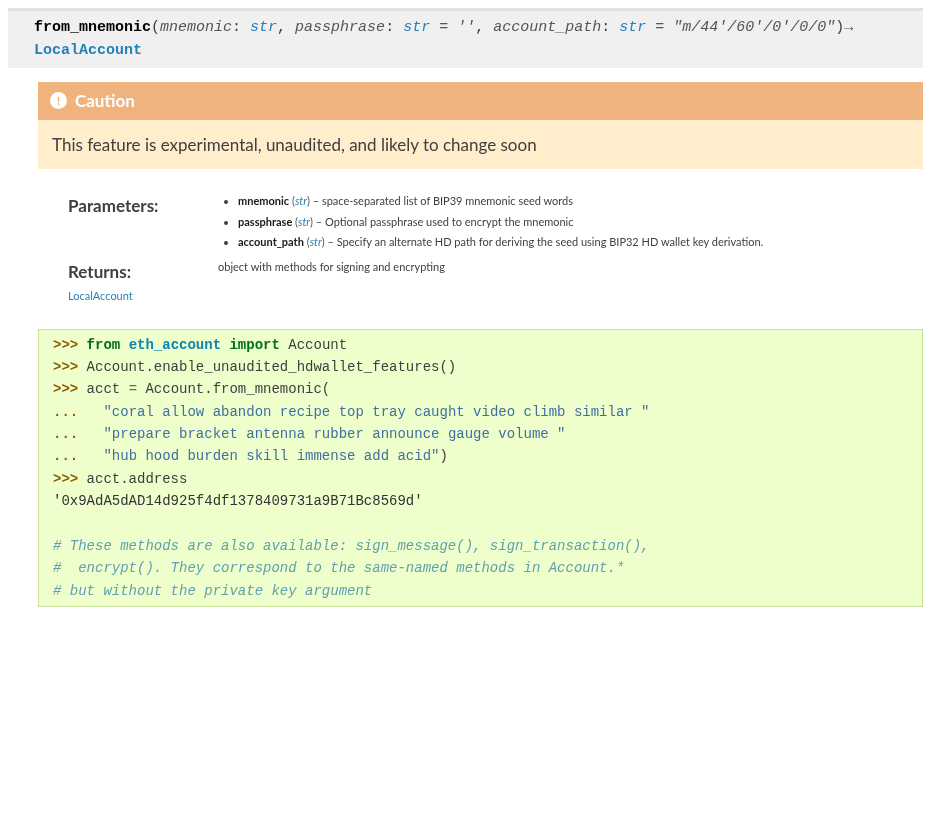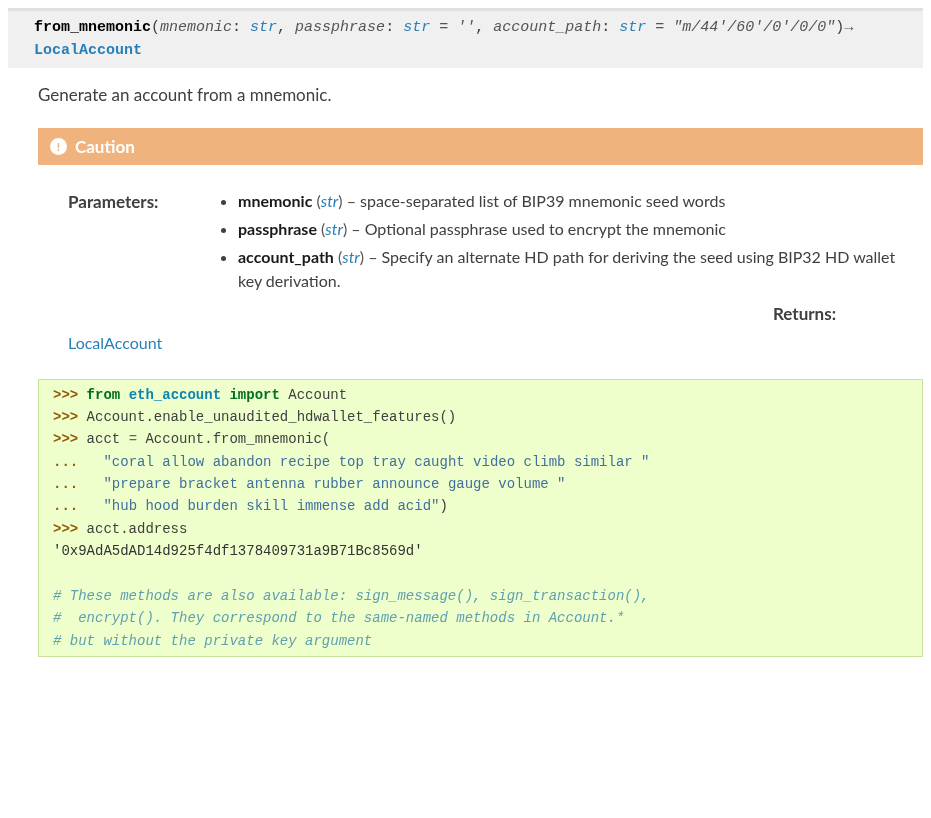--- a/index.html
+++ b/index.html
@@ -59,21 +59,21 @@
   .admonition-body {
     background: #ffedcc;
     padding: 12px 14px;
     color: #404040;
     font-size: 17px;
   }
 
   .field-list { margin: 0 0 24px 30px; }
   .field-row { display: flex; align-items: flex-start; margin-bottom: 4px; justify-content: flex-end; }
   .field-label { width: 150px; font-weight: 700; color: #404040; font-size: 17px; flex: 0 0 auto; }
-  .field-content { flex: 1; font-size: 16px; }
+  .field-content { flex: 1; font-size: 11px; }
   .field-content ul { margin: 0; padding-left: 20px; }
   .field-content li { margin-bottom: 4px; }
   .param-strong { font-weight: 700; color: #1a1a1a; }
   .type-inline { color: #2980B9; font-style: italic; }
   .paren { color: #555; }
   .ret-link2 { color: #2980B9; }
 
   .codeblock {
     background: #eeffcc;
     border: 1px solid #c9e19a;
@@ -95,27 +95,27 @@
 </style>
 </head>
 <body>
 
 <div class="sig">
   <span class="fn-name">from_mnemonic</span><span>(</span><span class="param-name">mnemonic</span><span>: </span><span class="type-link">str</span><span>, </span><span class="param-name">passphrase</span><span>: </span><span class="type-link">str</span><span class="default"> = </span><span class="default">''</span><span>, </span><span class="param-name">account_path</span><span>: </span><span class="type-link">str</span><span class="default"> = </span><span class="default">"m/44'/60'/0'/0/0"</span><span>)</span><span class="arrow">→</span><br>
   <span class="ret-link">LocalAccount</span>
 </div>
 
 <div class="body-section">
-  <p class="summary">Generate an account from a mnemonic.</p>
 
   <div class="admonition">
     <div class="admonition-title">
       <span class="icon-circle">!</span>
       <span>Caution</span>
     </div>
+    <div class="admonition-body">This feature is experimental, unaudited, and likely to change soon</div>
   </div>
 
   <div class="field-list">
     <div class="field-row">
       <div class="field-label">Parameters:</div>
       <div class="field-content">
         <ul>
           <li>
             <span class="param-strong">mnemonic</span>
             <span class="paren"> (</span><span class="type-inline">str</span><span class="paren">)</span><span> – space-separated list of BIP39 mnemonic seed words</span>
@@ -126,20 +126,21 @@
           </li>
           <li>
             <span class="param-strong">account_path</span>
             <span class="paren"> (</span><span class="type-inline">str</span><span class="paren">)</span><span> – Specify an alternate HD path for deriving the seed using BIP32 HD wallet key derivation.</span>
           </li>
         </ul>
       </div>
     </div>
     <div class="field-row">
       <div class="field-label">Returns:</div>
+      <div class="field-content">object with methods for signing and encrypting</div>
     </div>
     <div class="field-row">
       <div class="field-content"><span class="ret-link2">LocalAccount</span></div>
     </div>
   </div>
 
   <div class="codeblock"><span class="code-prompt">&gt;&gt;&gt; </span><span class="code-kw">from</span> <span class="code-mod">eth_account</span> <span class="code-kw">import</span> <span>Account</span>
 <span class="code-prompt">&gt;&gt;&gt; </span><span>Account.enable_unaudited_hdwallet_features()</span>
 <span class="code-prompt">&gt;&gt;&gt; </span><span>acct </span><span class="code-op">=</span><span> Account.from_mnemonic(</span>
 <span class="code-prompt">... </span>  <span class="code-str">"coral allow abandon recipe top tray caught video climb similar "</span>

